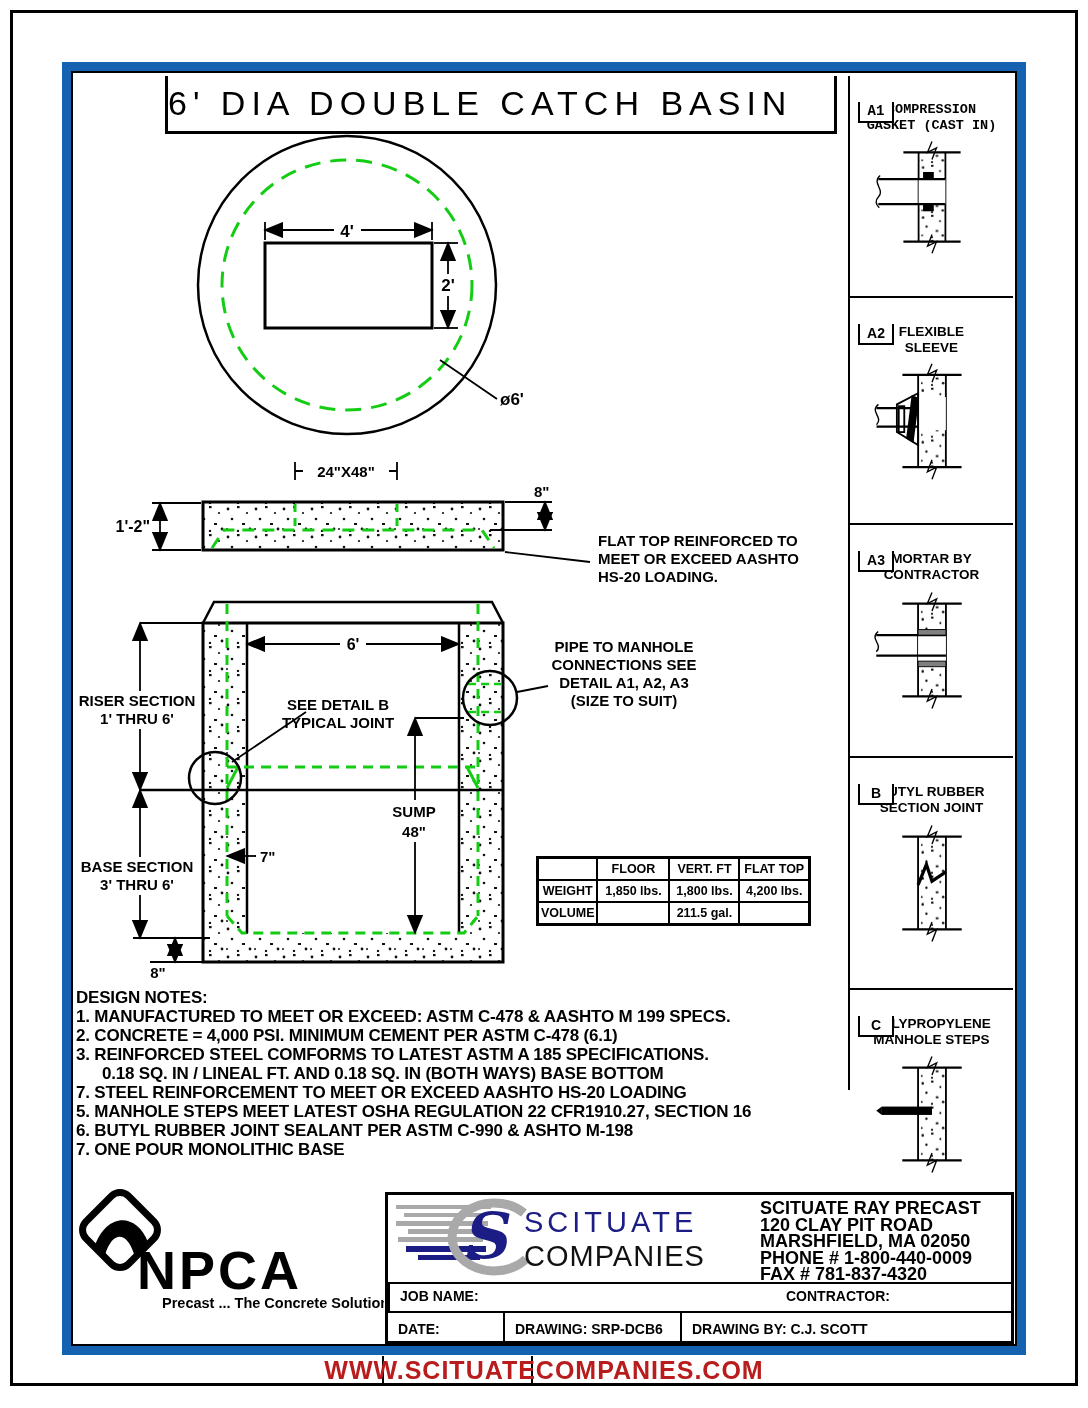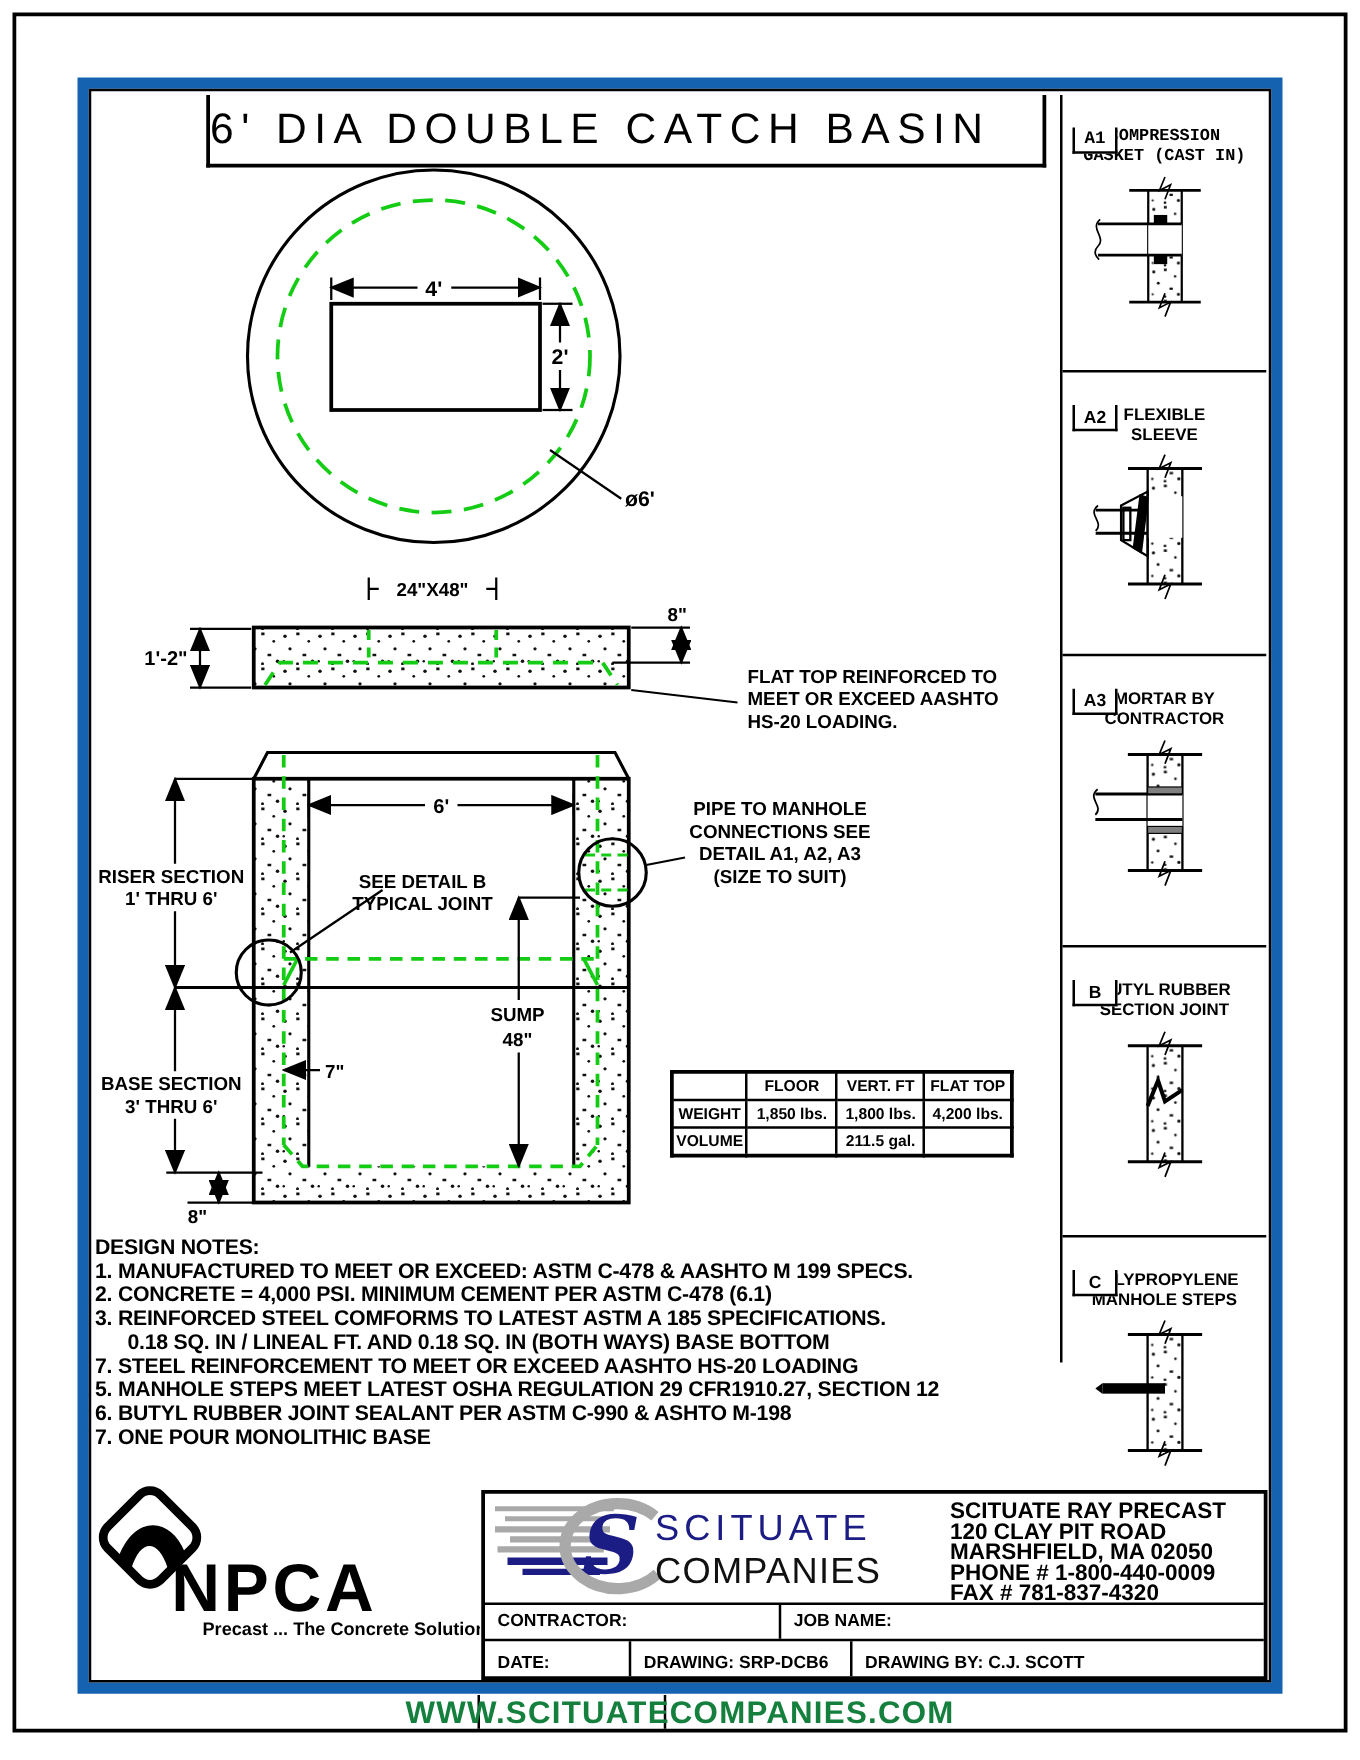--- a/index.html
+++ b/index.html
@@ -43,21 +43,21 @@
   .tb-cell{font-weight:bold;font-size:14px;padding:4px 0 0 10px;box-sizing:border-box;}
   .tb-row2 .c1{width:235px;}
   .tb-row2 .c2{flex:1;border-left:2px solid #000;}
   .tb-row3 .c1{width:115px;padding-top:8px;border-radius:13px;}
   .tb-row3 .c2{width:177px;border-left:2px solid #000;padding-top:8px;}
   .tb-row3 .c3{flex:1;border-left:2px solid #000;padding-top:8px;}
   
   .npca-logo{left:72px;top:1188px;z-index:2;}
   
   .url-bar{left:76px;width:936px;top:1356px;text-align:center;font-size:25px;font-weight:bold;
-           letter-spacing:1px;color:#15803d;z-index:2;}
+           letter-spacing:1px;color:#b91c1c;z-index:2;}
 </style>
 </head>
 <body>
 
 <div class="abs outer-border"></div>
 <div class="abs blue-frame"></div>
 
 <svg class="abs draw" width="1088" height="1408" viewBox="0 0 1088 1408">
   <defs>
     <marker id="ar" markerWidth="11" markerHeight="9" refX="10" refY="4.5" orient="auto-start-reverse">
@@ -326,21 +326,21 @@
 </tbody>
   </table>
 
 <div class="abs design-notes">
   <div>DESIGN NOTES:</div>
   <div>1. MANUFACTURED TO MEET OR EXCEED: ASTM C-478 &amp; AASHTO M 199 SPECS.</div>
   <div>2. CONCRETE = 4,000 PSI. MINIMUM CEMENT PER ASTM C-478 (6.1)</div>
   <div>3. REINFORCED STEEL COMFORMS TO LATEST ASTM A 185 SPECIFICATIONS.</div>
   <div class="indent">0.18 SQ. IN / LINEAL FT. AND 0.18 SQ. IN (BOTH WAYS) BASE BOTTOM</div>
   <div>7. STEEL REINFORCEMENT TO MEET OR EXCEED AASHTO HS-20 LOADING</div>
-  <div>5. MANHOLE STEPS MEET LATEST OSHA REGULATION 29 CFR1910.27, SECTION 12</div>
+  <div>5. MANHOLE STEPS MEET LATEST OSHA REGULATION 22 CFR1910.27, SECTION 16</div>
   <div>6. BUTYL RUBBER JOINT SEALANT PER ASTM C-990 &amp; ASHTO M-198</div>
   <div>7. ONE POUR MONOLITHIC BASE</div>
 </div>
 
 <svg class="abs npca-logo" width="312" height="132" viewBox="0 0 312 132">
   <rect x="18" y="12" width="60" height="60" rx="12" transform="rotate(45 48 42)" fill="#fff" stroke="#000" stroke-width="7"></rect>
   <path d="M22,60 C34,24 64,24 76,54 L62,66 C54,42 40,44 33,67 Z" fill="#000"></path>
   <text x="65" y="101" font-family="Liberation Sans,sans-serif" font-weight="bold" font-size="54" letter-spacing="3" fill="#000">NPCA</text>
   <text x="90" y="120" font-family="Liberation Sans,sans-serif" font-weight="bold" font-size="14.5" fill="#000">Precast ... The Concrete Solution.</text>
 </svg>
@@ -364,22 +364,22 @@
     </svg>
     <div class="tb-address">
       <div>SCITUATE RAY PRECAST</div>
       <div>120 CLAY PIT ROAD</div>
       <div>MARSHFIELD, MA  02050</div>
       <div>PHONE # 1-800-440-0009</div>
       <div>FAX # 781-837-4320</div>
     </div>
   </div>
   <div class="tb-row tb-row2">
+    <div class="tb-cell c2">JOB NAME:</div>
     <div class="tb-cell c1">CONTRACTOR:</div>
-    <div class="tb-cell c2">JOB NAME:</div>
   </div>
   <div class="tb-row tb-row3">
     <div class="tb-cell c1">DATE:</div>
     <div class="tb-cell c2">DRAWING: SRP-DCB6</div>
     <div class="tb-cell c3">DRAWING BY: C.J. SCOTT</div>
   </div>
 </div>
 
 <div class="abs url-bar">WWW.SCITUATECOMPANIES.COM</div>
 

